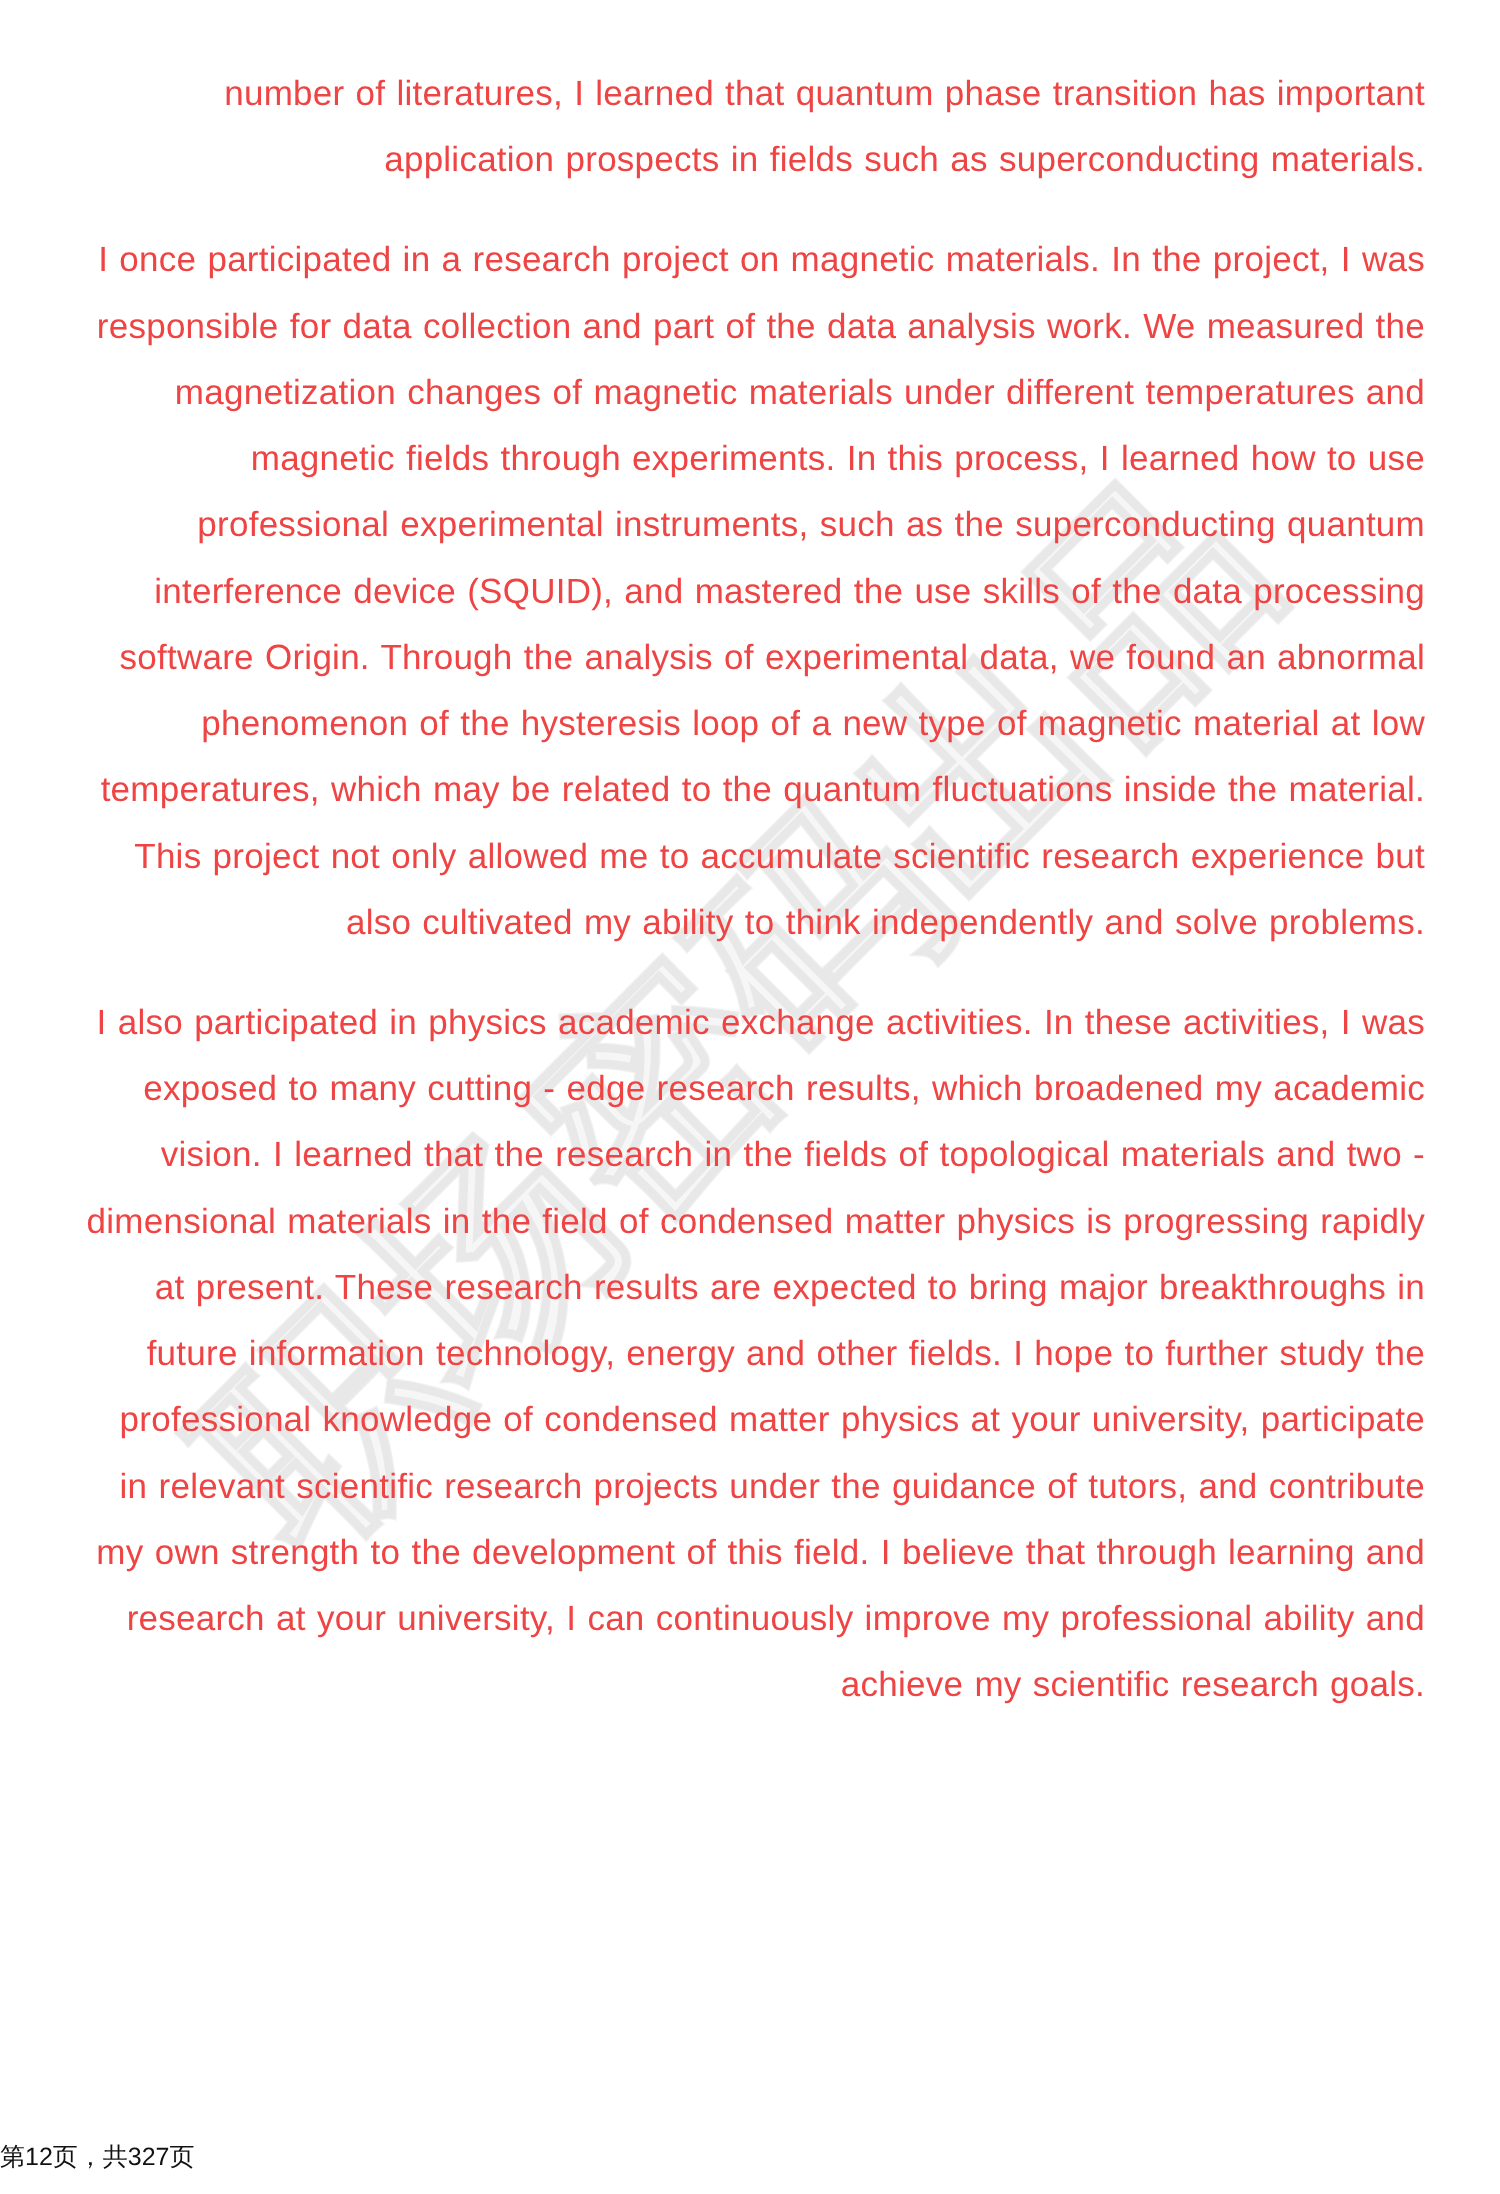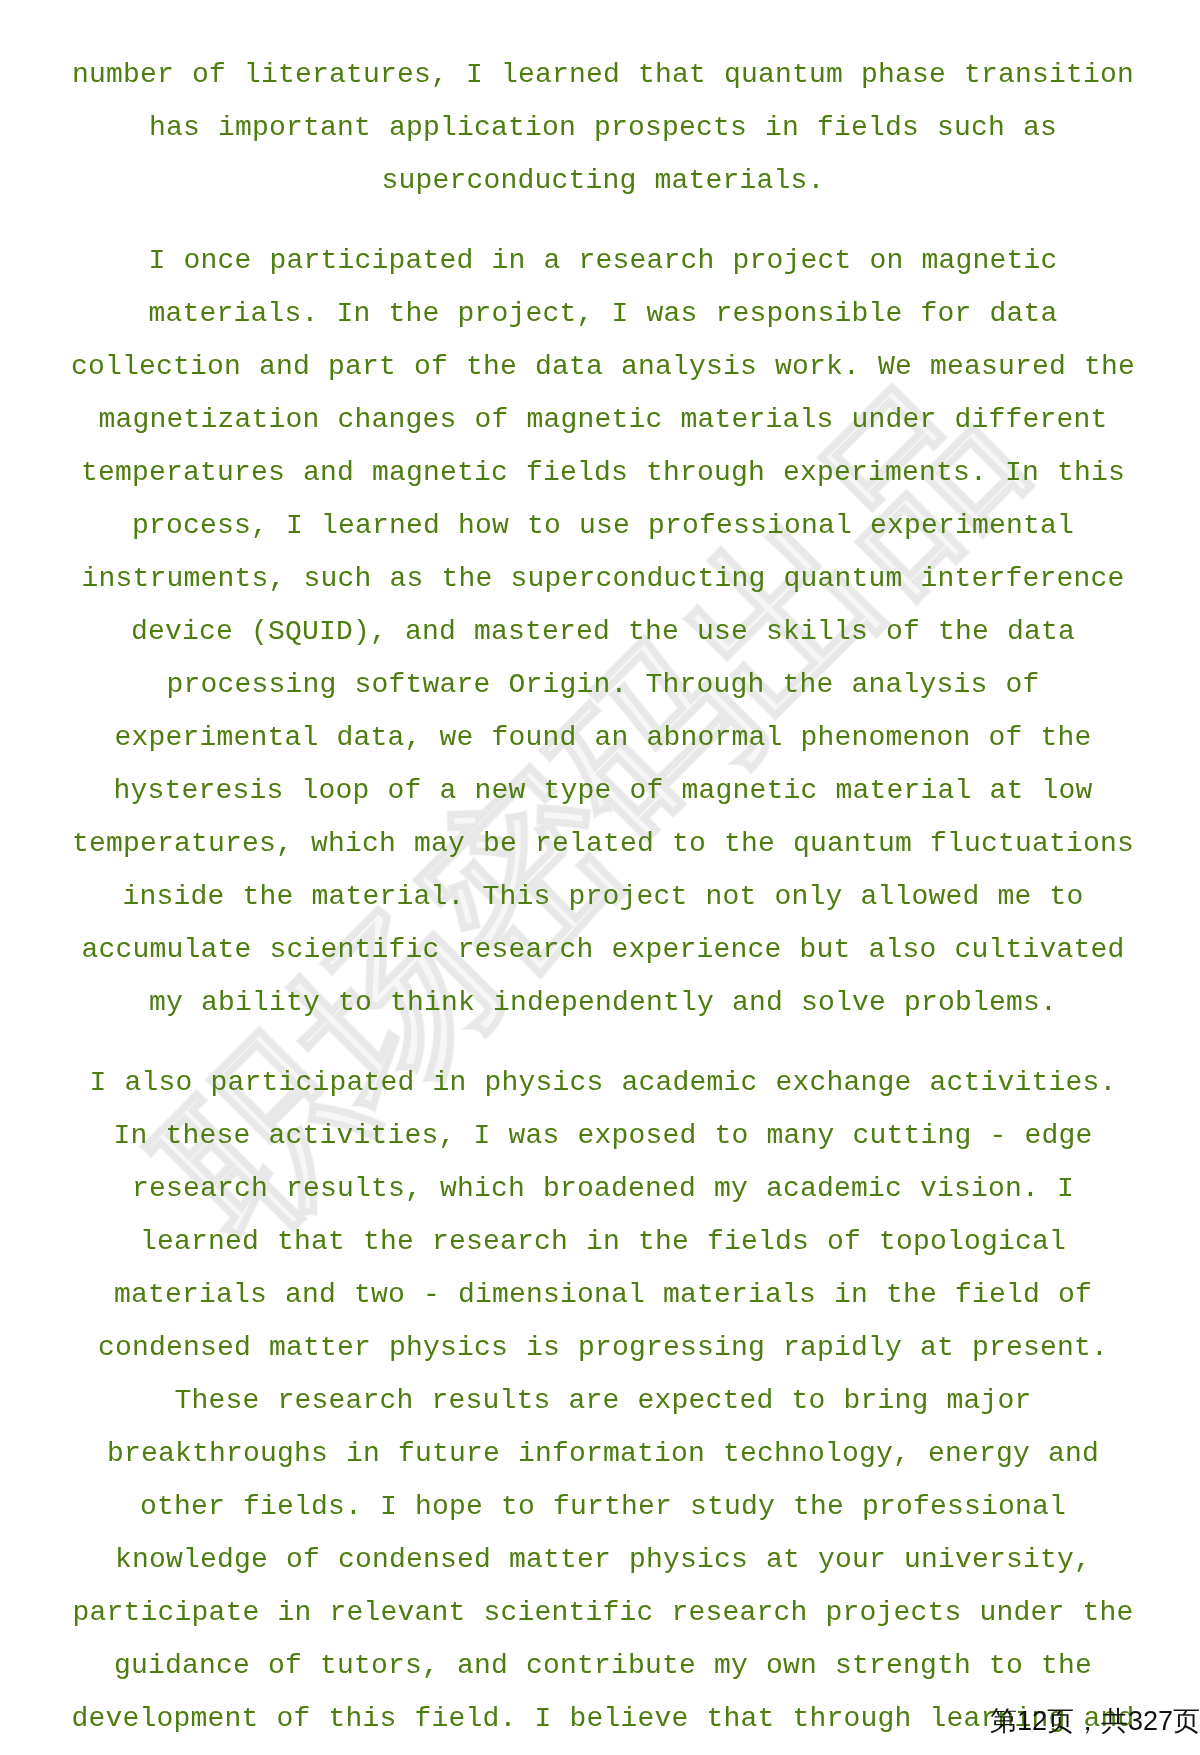--- a/index.html
+++ b/index.html
@@ -19,25 +19,24 @@
   .content {
     position: absolute;
     top: 48px;
     left: 66px;
     width: 1074px;
   }
   .content p {
     margin: 0 0 27px 0;
     font-size: 28px;
     line-height: 53px;
-    text-align: center;
-    color: #4d7c0f;
+    text-align: right;
+    color: #ef4444;
     letter-spacing: 0.2px;
     word-spacing: 1px;
-    font-family: Liberation Mono, monospace;
   }
   .watermark {
     position: absolute;
     left: 60px;
     top: 360px;
     width: 1060px;
     height: 900px;
     display: flex;
     align-items: center;
     justify-content: center;
@@ -51,22 +50,22 @@
     font-weight: bold;
     white-space: nowrap;
     color: rgba(0, 0, 0, 0.035);
     -webkit-text-stroke: 2px rgba(0, 0, 0, 0.055);
   }
   .footer {
     position: absolute;
     bottom: 16px;
     left: 0;
     width: 100%;
-    text-align: right;
-    font-size: 27px;
+    text-align: left;
+    font-size: 20px;
     color: #111111;
   }
 </style>
 </head>
 <body>
 
 <div class="page">
 
   <div class="watermark">
     <span>职场密码出品</span>

